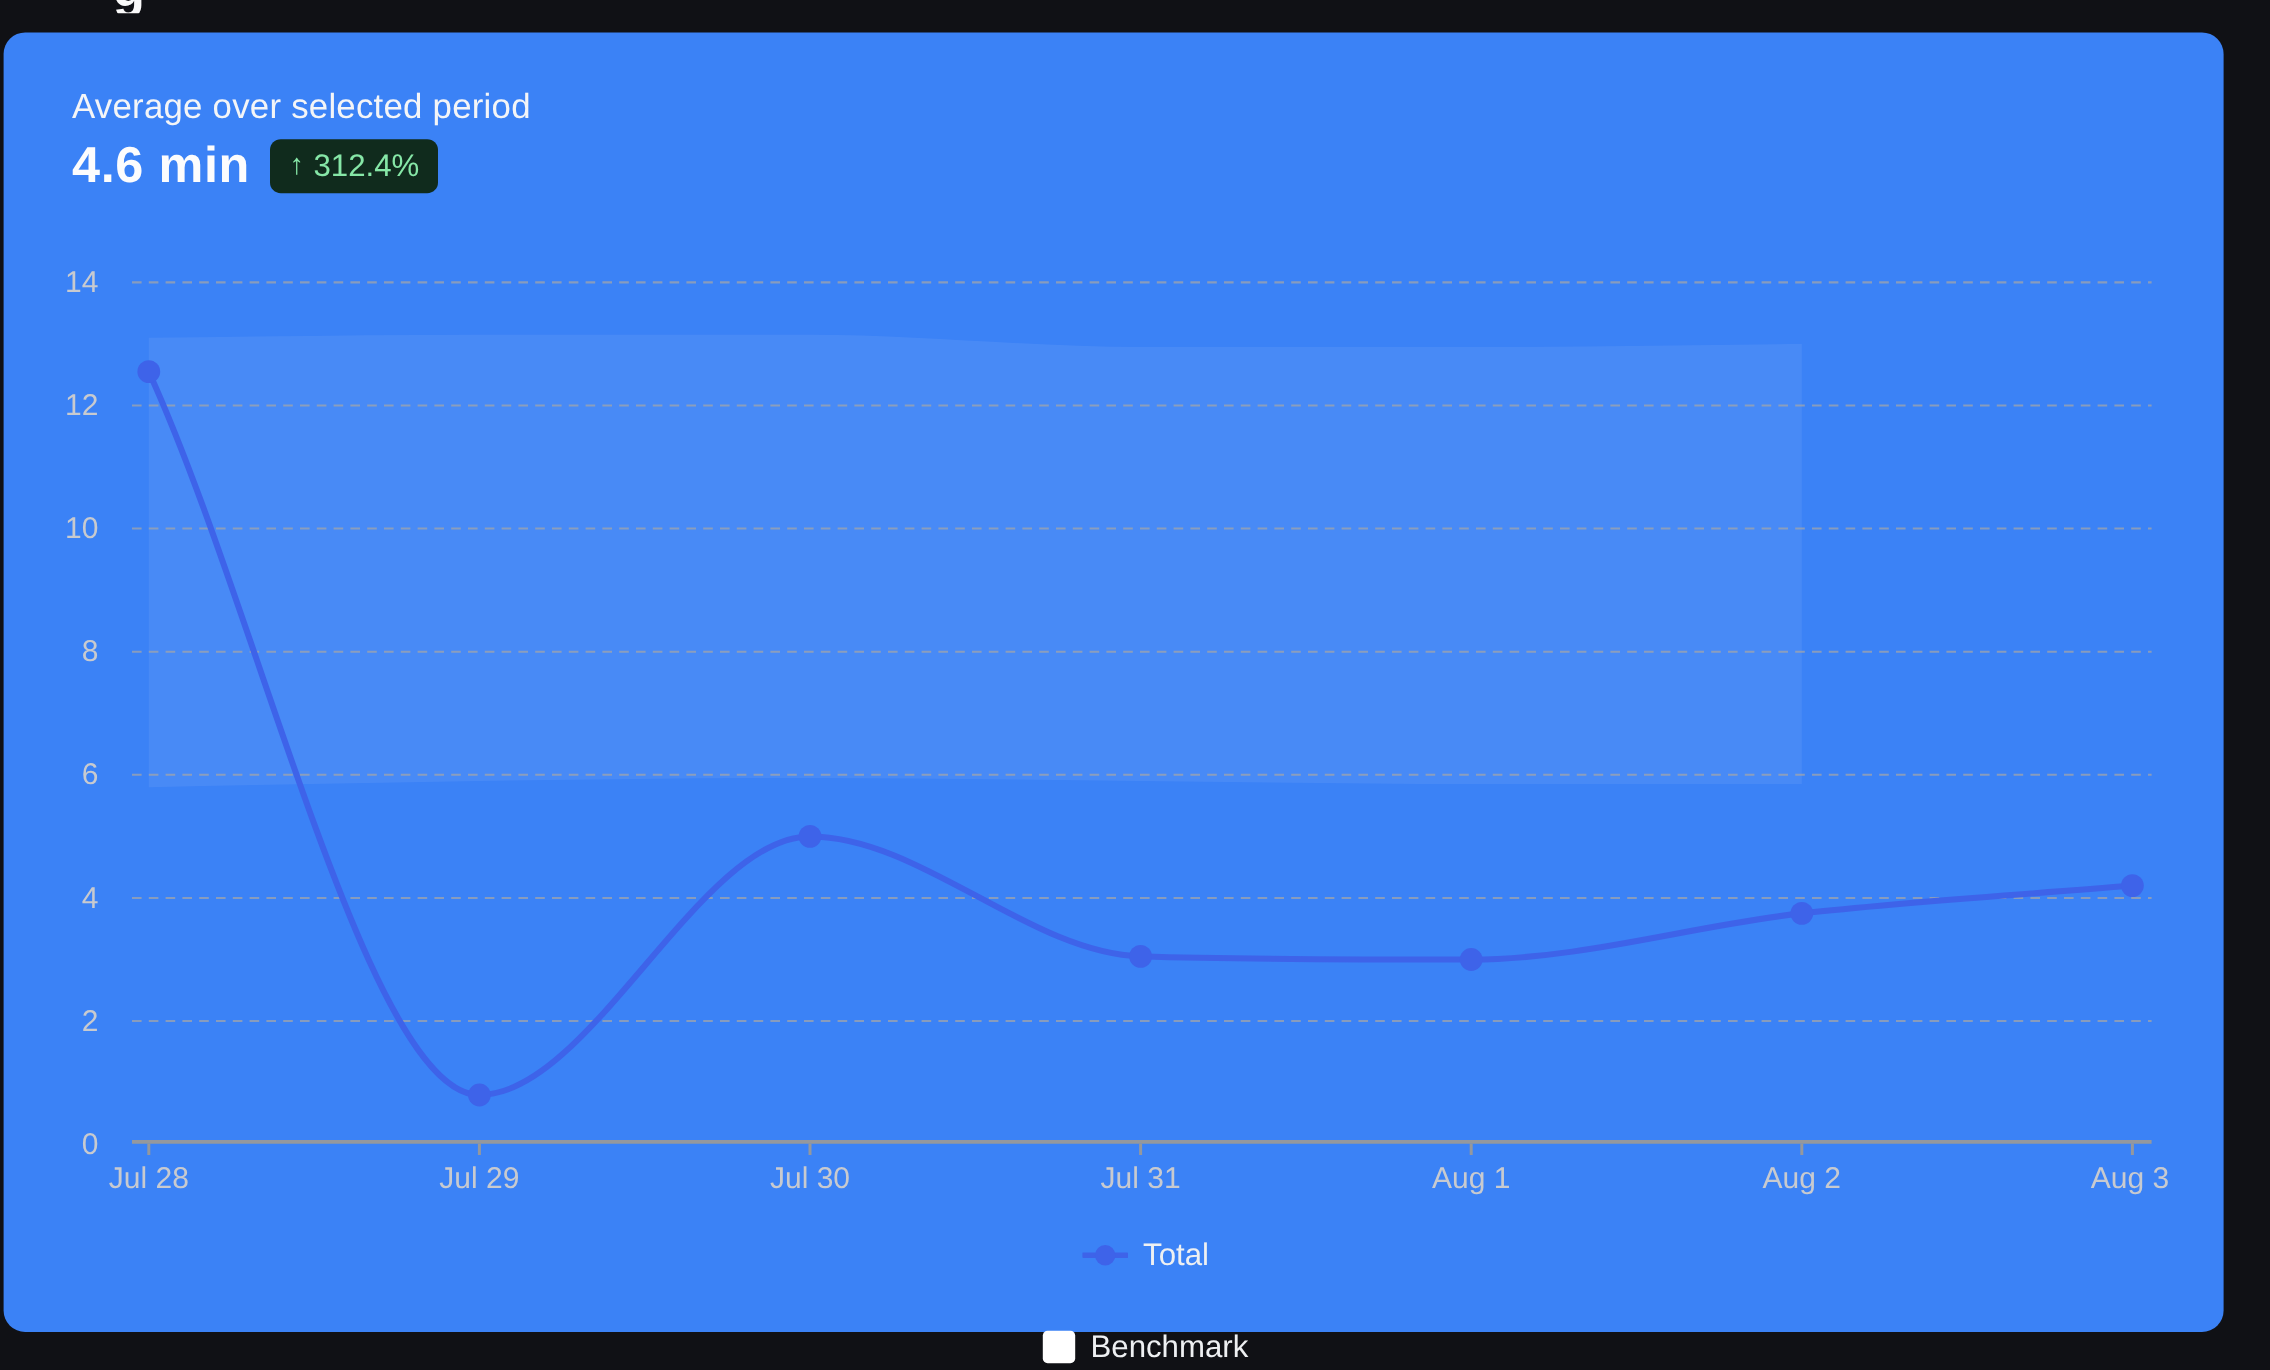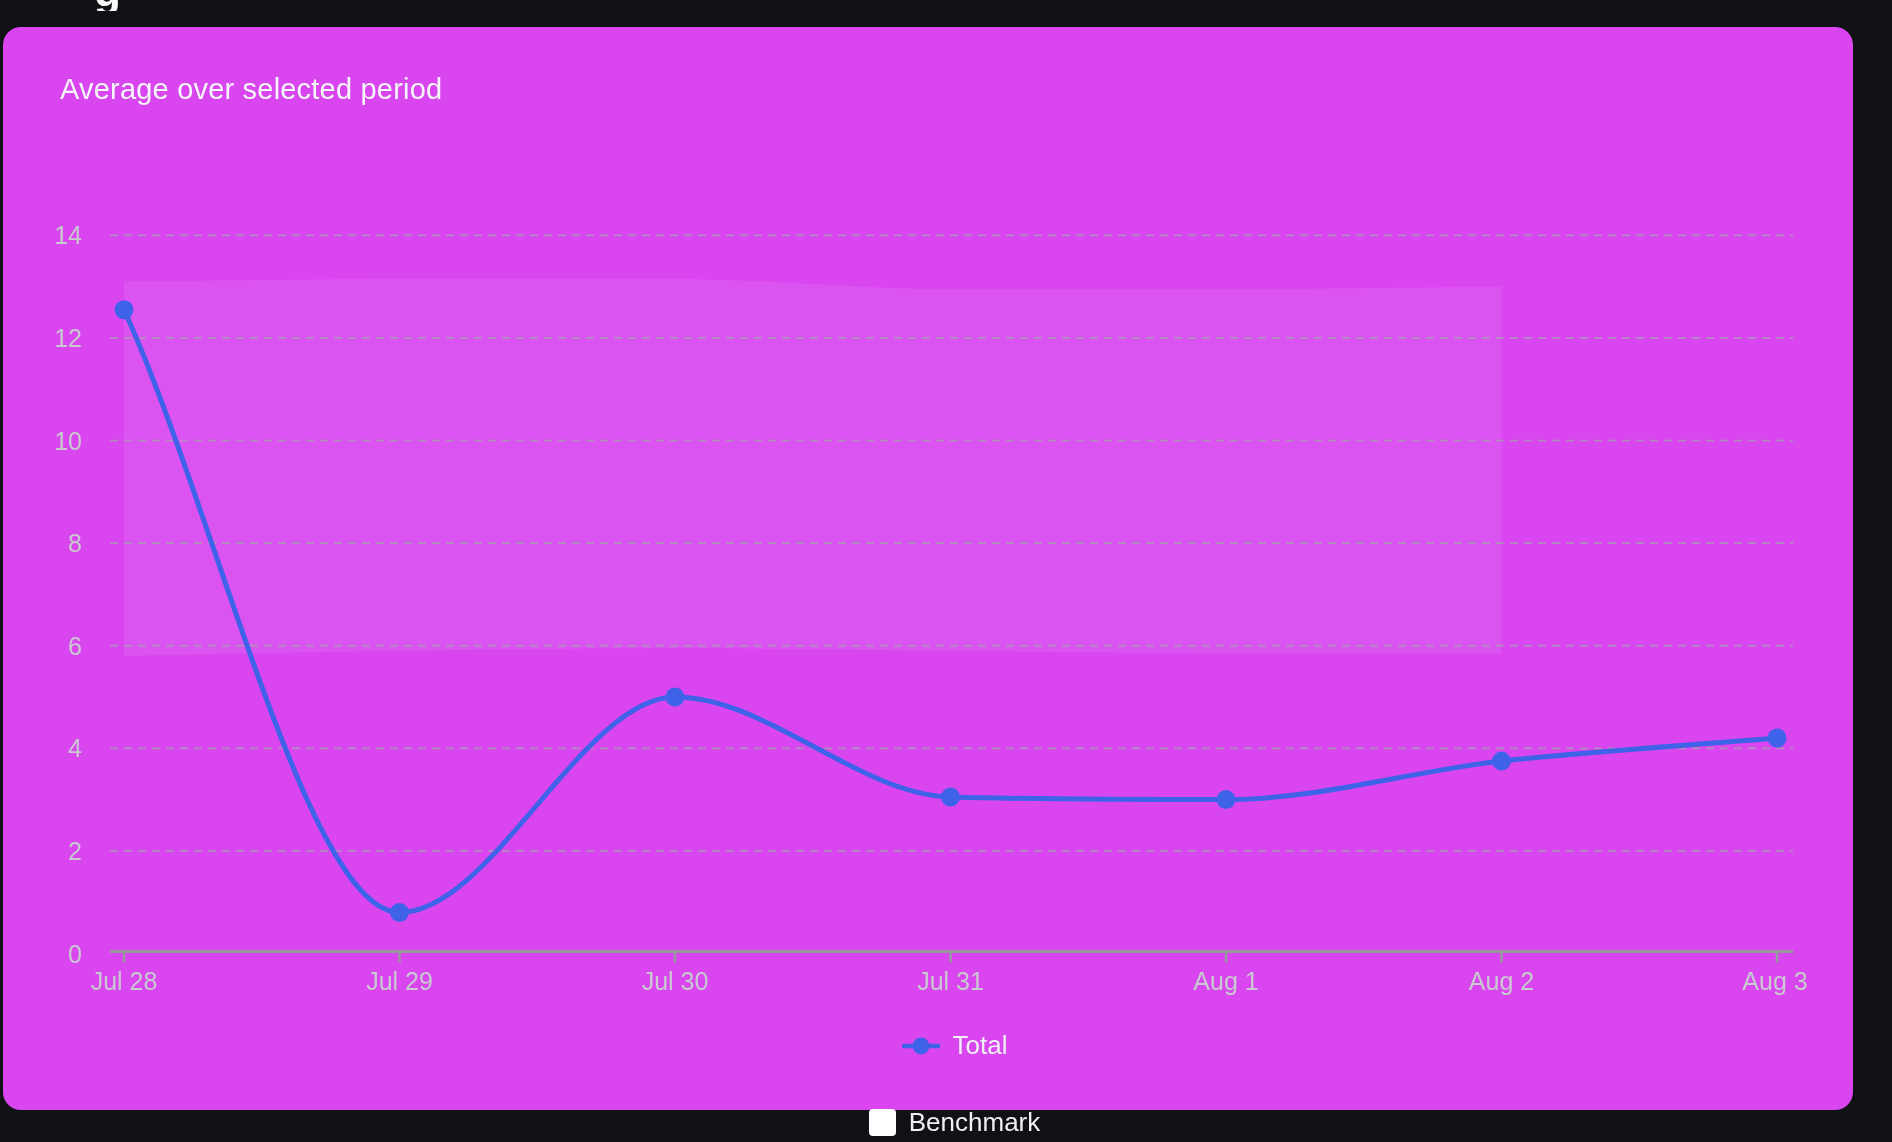--- a/index.html
+++ b/index.html
@@ -1,20 +1,20 @@
 <!DOCTYPE html>
 <html><head>
 <meta charset="utf-8">
 <style>
   html,body{margin:0;padding:0;background:#101115;width:1892px;height:1142px;overflow:hidden;
     font-family:"Liberation Sans", sans-serif;}
   .page{position:relative;width:1892px;height:1142px;background:#101115;}
   .title-clip{position:absolute;left:94px;top:0;width:60px;height:11px;overflow:hidden;}
   .title-clip span{position:absolute;left:0;top:-34px;font-size:44px;font-weight:700;color:#fafafa;}
-  .card{position:absolute;left:3px;top:27px;width:1850px;height:1083px;background:#d946ef;border-radius:18px;}
+  .card{position:absolute;left:3px;top:27px;width:1850px;height:1083px;background:#3b82f6;border-radius:18px;}
   .kpi-label{position:absolute;left:57px;top:46px;font-size:29px;color:#f4f5f7;letter-spacing:.2px;}
   .kpi-row{position:absolute;left:57px;top:88px;display:flex;align-items:center;gap:17px;}
   .kpi-value{font-size:42px;font-weight:700;color:#fcfcfd;letter-spacing:.5px;line-height:1.1;}
   .badge{display:flex;align-items:center;gap:8px;background:#102b1d;color:#86e7a7;
     border-radius:9px;padding:7px 16px;font-size:26px;line-height:1.2;}
   .badge .arrow{font-size:24px;}
   .legend{position:absolute;left:110px;top:1003px;width:1683px;display:flex;justify-content:center;
     align-items:center;gap:46px;flex-direction:column;}
   .legend-item{display:flex;align-items:center;gap:13px;cursor:pointer;}
   .legend-label{font-size:26px;color:#eef0f2;}
@@ -27,20 +27,27 @@
 
 <div class="page">
 
   <div class="title-clip">
     <span>g</span>
   </div>
 
   <div class="card">
     <div class="kpi-label">Average over selected period</div>
 
+    <div class="kpi-row">
+      <div class="kpi-value">4.6 min</div>
+      <div class="badge" style="background: rgb(16, 43, 29); color: rgb(134, 231, 167);">
+        <span class="arrow">↑</span>
+        <span>312.4%</span>
+      </div>
+    </div>
 
     <div class="legend">
       <div class="legend-item">
         <svg width="38" height="22">
           <line id="lg-line" x1="1" y1="11" x2="37" y2="11" stroke="#3E63E9" stroke-width="4.5" stroke-linecap="round"></line>
           <circle id="lg-dot" cx="19" cy="11" r="8.5" fill="#3E63E9"></circle>
         </svg>
         <span class="legend-label">Total</span>
       </div>
       <div class="legend-item">

